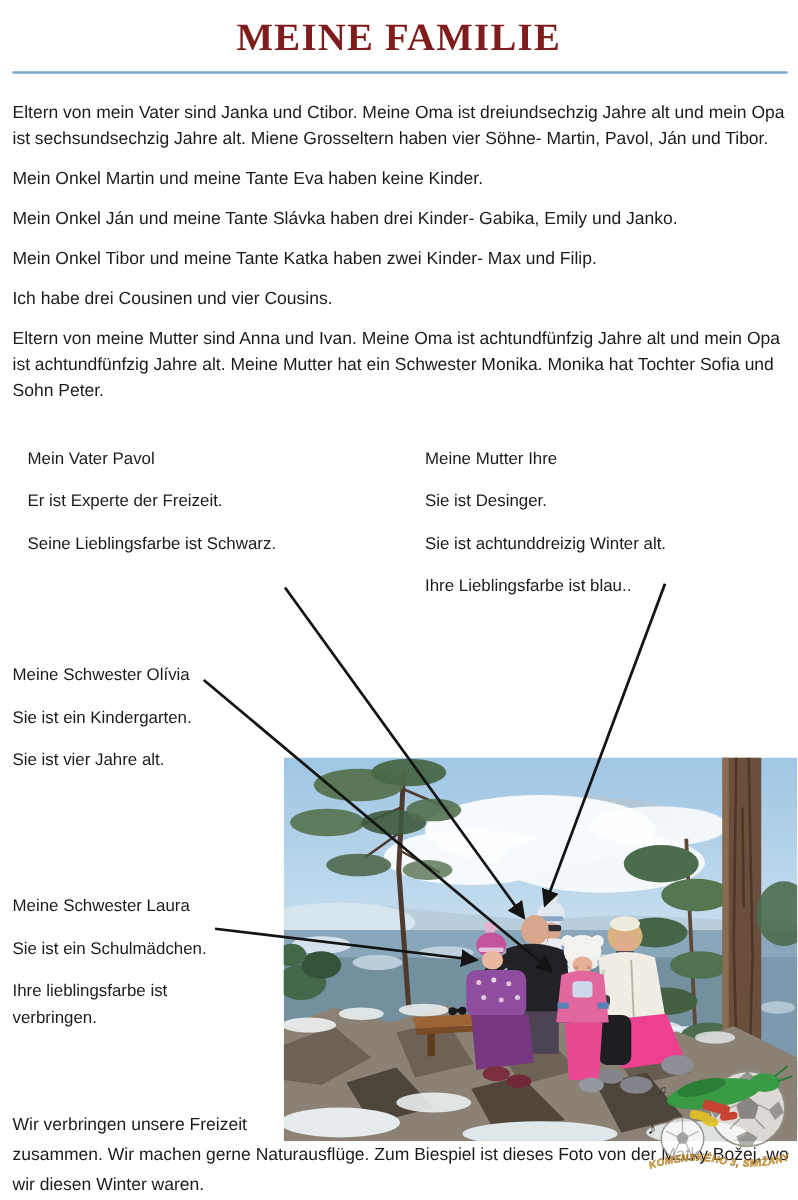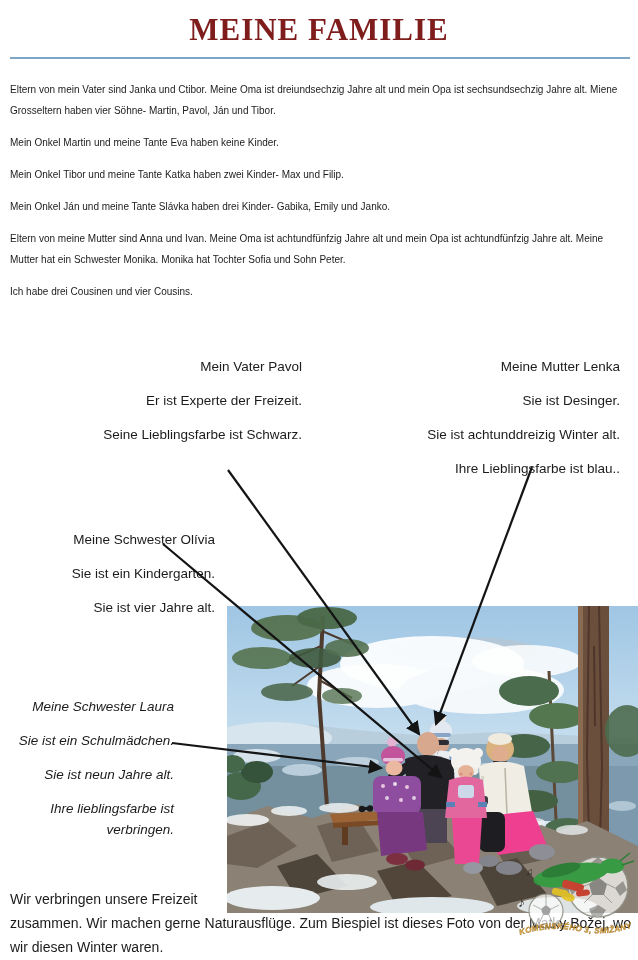--- a/index.html
+++ b/index.html
@@ -2,74 +2,73 @@
 <html><head>
 <meta charset="utf-8">
 <style>
   html,body{margin:0;padding:0;background:#ffffff;}
   .page{position:relative;width:638px;height:960px;background:#ffffff;overflow:hidden;
         font-family:"Liberation Sans","DejaVu Sans",sans-serif;color:#1b1b1b;}
   .title{position:absolute;left:0;top:12px;width:638px;margin:0;text-align:center;
          font-family:"Liberation Serif","DejaVu Serif",serif;font-weight:700;
          font-size:31px;letter-spacing:1px;color:#7f1d1d;}
   .rule{position:absolute;left:10px;top:57px;width:620px;height:2px;background:#7ba6c6;}
-  .intro{position:absolute;left:10px;top:79px;width:624px;font-size:10px;line-height:21px;}
+  .intro{position:absolute;left:10px;top:79px;width:624px;font-size:14px;line-height:21px;}
   .intro p{margin:0 0 11px 0;}
-  .col{position:absolute;font-size:13.5px;line-height:21px;text-align:right;}
+  .col{position:absolute;font-size:13.5px;line-height:21px;}
   .col p{margin:0 0 13px 0;}
   .col-father{left:22px;top:356px;width:280px;}
   .col-mother{left:340px;top:356px;width:280px;}
   .blk-olivia{left:10px;top:529px;width:205px;}
-  .blk-laura{left:10px;top:696px;width:164px;font-style:italic;}
+  .blk-laura{left:10px;top:714px;width:164px;}
   .closing{position:absolute;left:10px;top:887px;width:624px;font-size:14px;line-height:24px;}
   .wrap-spacer{float:right;width:414px;height:22px;}
   .photo{position:absolute;left:227px;top:606px;width:411px;height:307px;z-index:1;}
   .arrows{position:absolute;left:0;top:0;width:638px;height:960px;z-index:5;pointer-events:none;}
   .logo{position:absolute;left:516px;top:845px;width:122px;height:100px;z-index:6;opacity:.88;}
 </style>
 </head>
 <body>
 
 <div class="page">
 
   <h1 class="title">MEINE FAMILIE</h1>
   <div class="rule"></div>
 
   <div class="intro">
     <p>Eltern von mein Vater sind Janka und Ctibor. Meine Oma  ist dreiundsechzig Jahre alt und mein Opa ist sechsundsechzig  Jahre alt. Miene Grosseltern haben vier Söhne- Martin, Pavol, Ján und Tibor.</p>
     <p>Mein Onkel Martin und meine Tante Eva haben keine Kinder.</p>
+    <p>Mein Onkel  Ján und meine Tante Slávka haben drei Kinder- Gabika, Emily und Janko.</p>
     <p>Mein Onkel Tibor und meine Tante Katka haben zwei Kinder- Max und Filip.</p>
-    <p>Mein Onkel  Ján und meine Tante Slávka haben drei Kinder- Gabika, Emily und Janko.</p>
+    <p>Ich habe drei Cousinen und vier Cousins.</p>
     <p>Eltern von meine Mutter sind Anna und Ivan. Meine Oma ist achtundfünfzig Jahre alt und mein Opa ist achtundfünfzig Jahre alt. Meine Mutter hat ein Schwester Monika. Monika hat Tochter Sofia und Sohn Peter.</p>
-    <p>Ich habe drei Cousinen und vier Cousins.</p>
   </div>
 
   <div class="col col-father">
     <p>Mein Vater Pavol</p>
     <p>Er ist Experte der Freizeit.</p>
     <p>Seine Lieblingsfarbe ist Schwarz.</p>
   </div>
 
   <div class="col col-mother">
-    <p>Meine Mutter Lenka</p>
+    <p>Meine Mutter Ihre</p>
     <p>Sie ist Desinger.</p>
     <p>Sie ist achtunddreizig Winter alt.</p>
     <p>Ihre Lieblingsfarbe ist blau..</p>
   </div>
 
   <div class="col blk-olivia">
     <p>Meine Schwester Olívia</p>
     <p>Sie ist ein Kindergarten.</p>
     <p>Sie ist vier Jahre alt.</p>
   </div>
 
   <div class="col blk-laura">
     <p>Meine Schwester Laura</p>
     <p>Sie ist ein Schulmädchen.</p>
-    <p>Sie ist neun Jahre alt.</p>
     <p>Ihre lieblingsfarbe ist verbringen.</p>
   </div>
 
   <div class="photo" aria-label="Familie im Winter auf Felsen vor verschneiter Berglandschaft">
     <svg width="411" height="307" viewBox="0 0 411 307">
       <defs>
         <linearGradient id="sky" x1="0" y1="0" x2="0" y2="1">
           <stop offset="0" stop-color="#9fc6e4"></stop>
             <stop offset=".55" stop-color="#cfe3f1"></stop>
             <stop offset="1" stop-color="#eef5fa"></stop>

